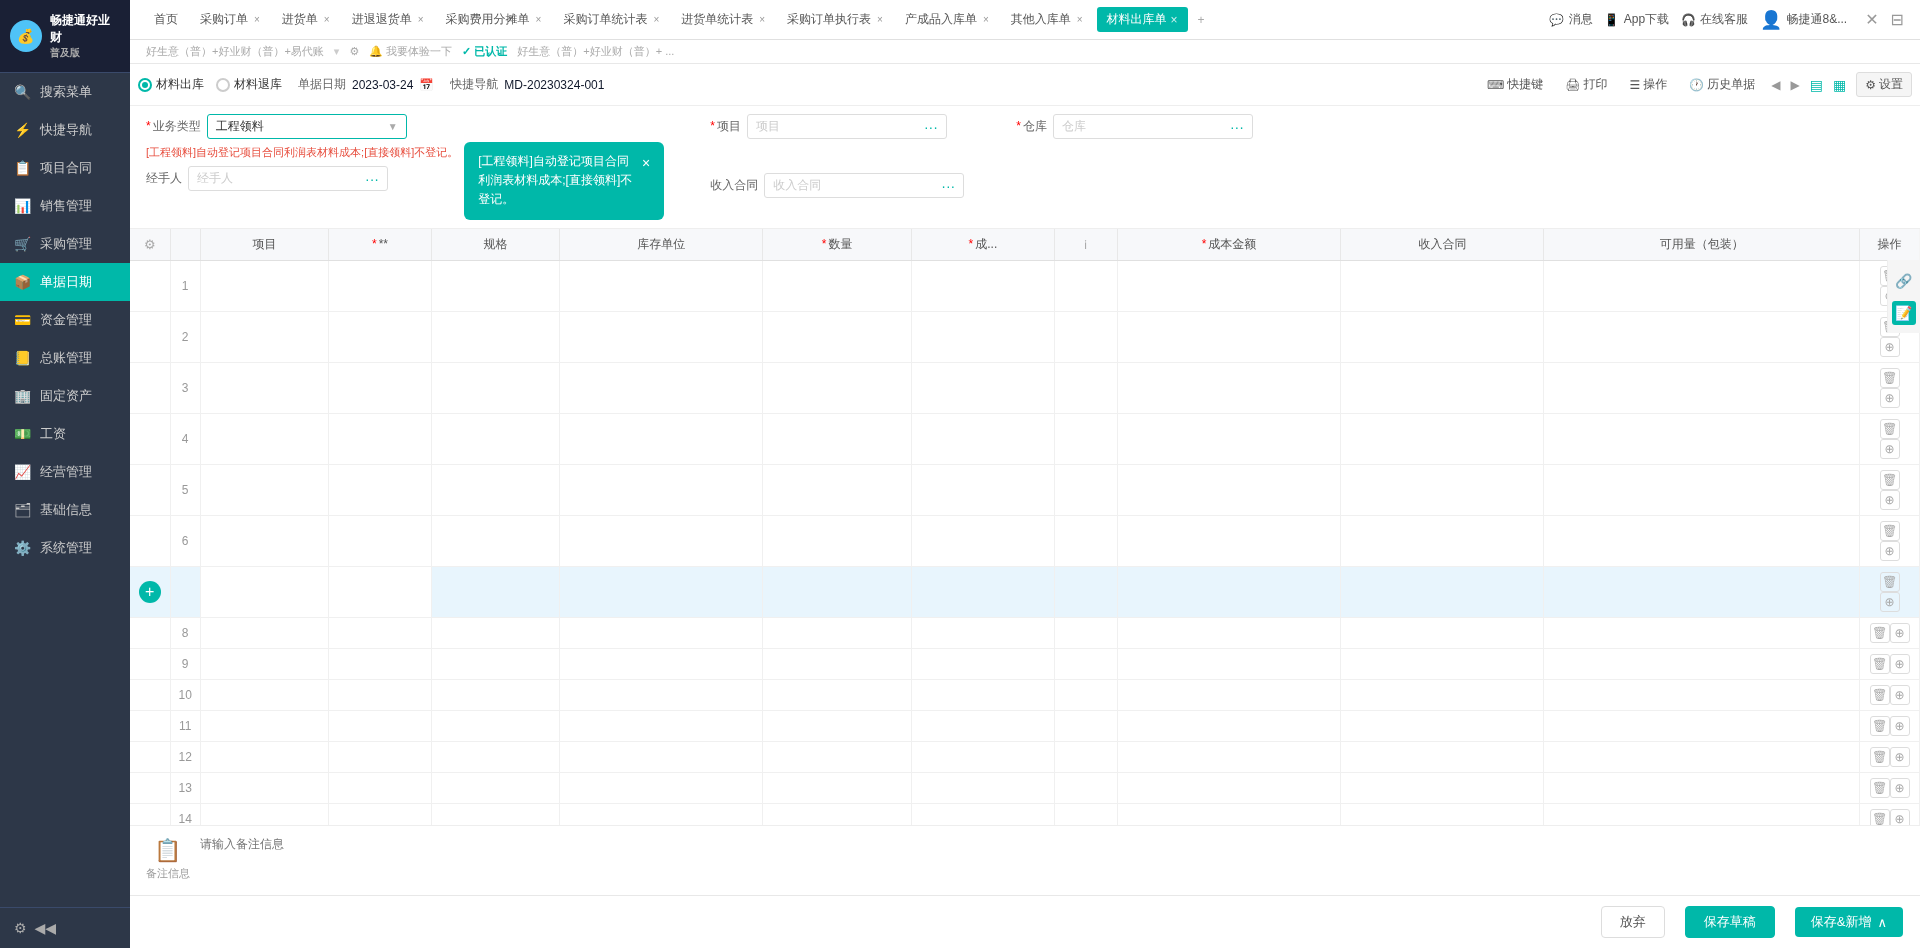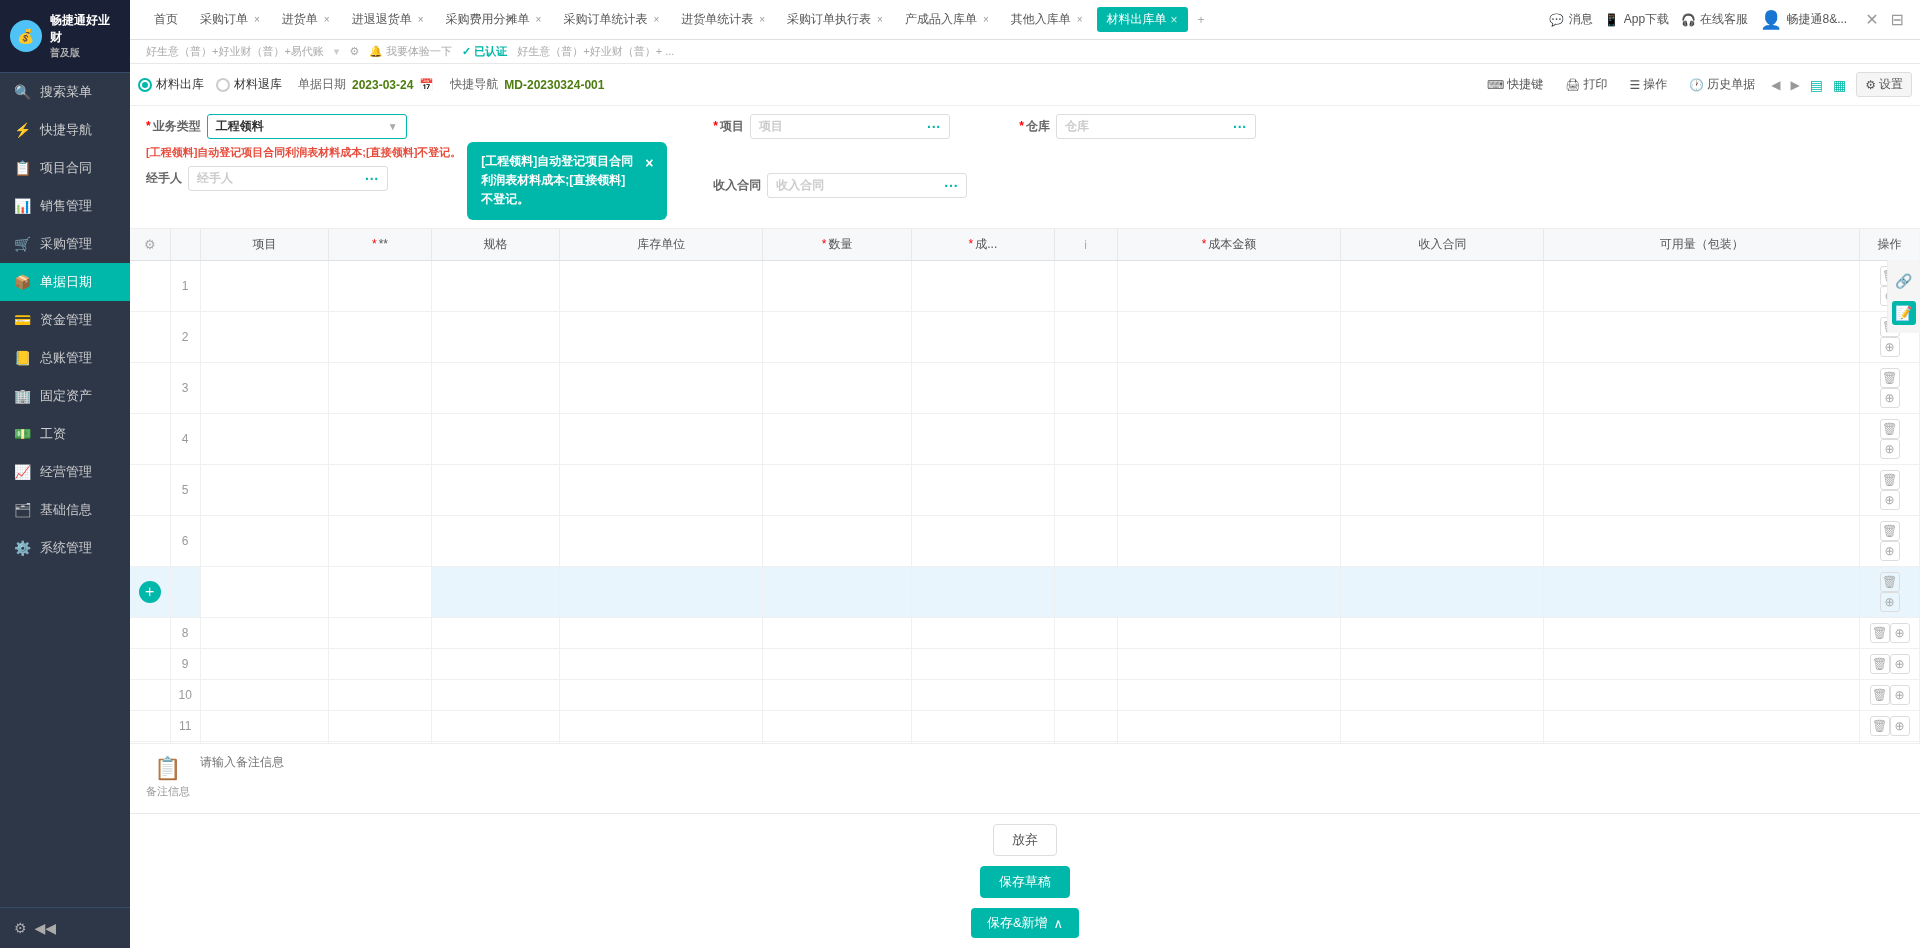--- a/index.html
+++ b/index.html
@@ -47,21 +47,21 @@
     
     .radio-group { display: flex; align-items: center; gap: 12px; }
     .radio-item { display: flex; align-items: center; gap: 4px; cursor: pointer; }
     .radio-circle { width: 14px; height: 14px; border-radius: 50%; border: 2px solid #00b8a9; display: flex; align-items: center; justify-content: center; }
     .radio-circle.checked::after { content: ''; width: 6px; height: 6px; border-radius: 50%; background: #00b8a9; }
     .radio-circle.unchecked { border-color: #ccc; }
 
     
     .date-display { display: flex; align-items: center; gap: 6px; font-size: 12px; color: #333; }
     .date-display-label { color: #666; }
-    .date-display-value { color: #4d7c0f; font-weight: 700; }
+    .date-display-value { color: #0f172a; font-weight: 400; }
     .calendar-icon { color: #00b8a9; cursor: pointer; }
 
     
     .form-fields { padding: 8px 16px; display: flex; flex-wrap: wrap; gap: 6px 20px; border-bottom: 1px solid #eee; flex-shrink: 0; }
     .form-row { display: flex; align-items: flex-start; gap: 6px; flex-wrap: wrap; }
     .form-field { display: flex; align-items: center; gap: 6px; min-width: 300px; }
     .form-field-label { color: #666; white-space: nowrap; font-size: 12px; }
     .form-field-label.required::before { content: '*'; color: red; margin-right: 2px; }
     .form-field-input { border: 1px solid #ddd; border-radius: 3px; padding: 3px 8px; font-size: 12px; min-width: 160px; background: #fff; color: #333; outline: none; cursor: text; display: flex; align-items: center; justify-content: space-between; }
     .form-field-input.filled { border-color: #00b8a9; }
@@ -88,21 +88,21 @@
     .op-icon { display: inline-flex; align-items: center; justify-content: center; width: 20px; height: 20px; cursor: pointer; color: #aaa; border: 1px solid #ddd; border-radius: 3px; font-size: 12px; }
     .add-btn-row { display: inline-flex; width: 22px; height: 22px; border-radius: 50%; background: #00b8a9; color: #fff; align-items: center; justify-content: center; cursor: pointer; font-size: 16px; }
 
     
     .bottom-note { padding: 8px 16px; border-top: 1px solid #eee; flex-shrink: 0; display: flex; align-items: flex-start; gap: 10px; min-height: 70px; }
     .note-icon { color: #00b8a9; font-size: 22px; margin-top: 4px; }
     .note-label { color: #999; font-size: 11px; white-space: nowrap; }
     .note-input { border: none; outline: none; flex: 1; font-size: 12px; color: #0f766e; resize: none; background: transparent; padding: 2px 0; }
 
     
-    .footer-bar { background: #fff; border-top: 1px solid #e8e8e8; display: flex; align-items: center; justify-content: flex-end; gap: 10px; padding: 10px 28px; flex-shrink: 0; flex-direction: column; }
+    .footer-bar { background: #fff; border-top: 1px solid #e8e8e8; display: flex; align-items: center; justify-content: flex-end; gap: 20px; padding: 10px 17px; flex-shrink: 0; }
     .btn { padding: 6px 18px; border-radius: 4px; font-size: 13px; cursor: pointer; border: none; }
     .btn-default { background: #fff; border: 1px solid #ddd; color: #555; }
     .btn-primary { background: #00b8a9; color: #fff; border: 1px solid #00b8a9; }
     .btn-primary-split { background: #00b8a9; color: #fff; display: flex; align-items: center; gap: 6px; padding: 6px 16px; border-radius: 4px; font-size: 13px; cursor: pointer; border: none; }
 
     
     ::-webkit-scrollbar { width: 6px; height: 6px; }
     ::-webkit-scrollbar-track { background: #f1f1f1; }
     ::-webkit-scrollbar-thumb { background: #ccc; border-radius: 3px; }
 
@@ -307,21 +307,21 @@
         <span class="list-icon">▤</span>
         <span class="list-icon">▦</span>
         <div class="settings-btn">
           <span>⚙</span>
           <span>设置</span>
         </div>
       </div>
     </div>
 
     <div class="form-fields">
-      <div class="form-row" style="width:100%; display:flex; align-items:flex-start; flex-wrap:wrap;font-weight:bold;">
+      <div class="form-row" style="width:100%; display:flex; align-items:flex-start; flex-wrap:wrap;">
 
         <div style="display:flex; flex-direction:column; gap:4px;">
           <div class="form-field">
             <span class="form-field-label required">业务类型</span>
             <div class="form-field-input filled" style="min-width:200px;align-items:center;">
               <span>工程领料</span>
               <span class="field-arrow">▼</span>
             </div>
           </div>
           <div class="warning-text">[工程领料]自动登记项目合同利润表材料成本;[直接领料]不登记。</div>

